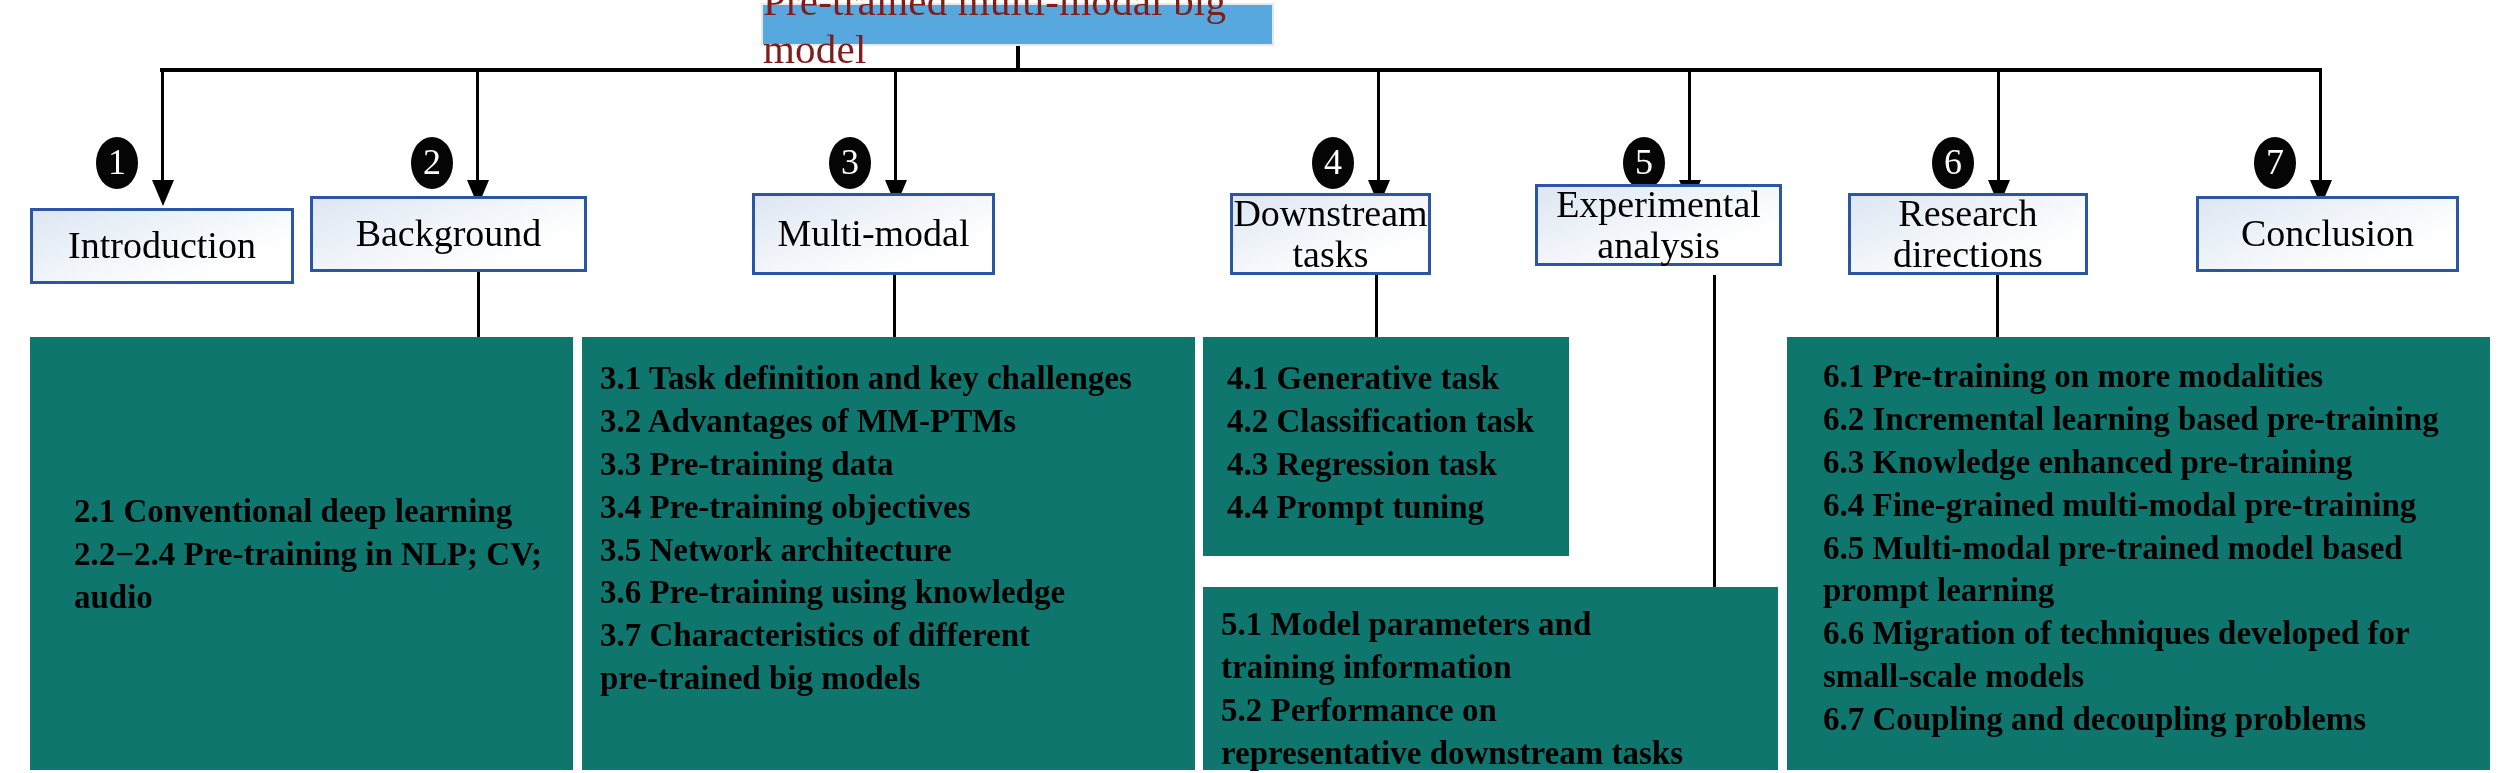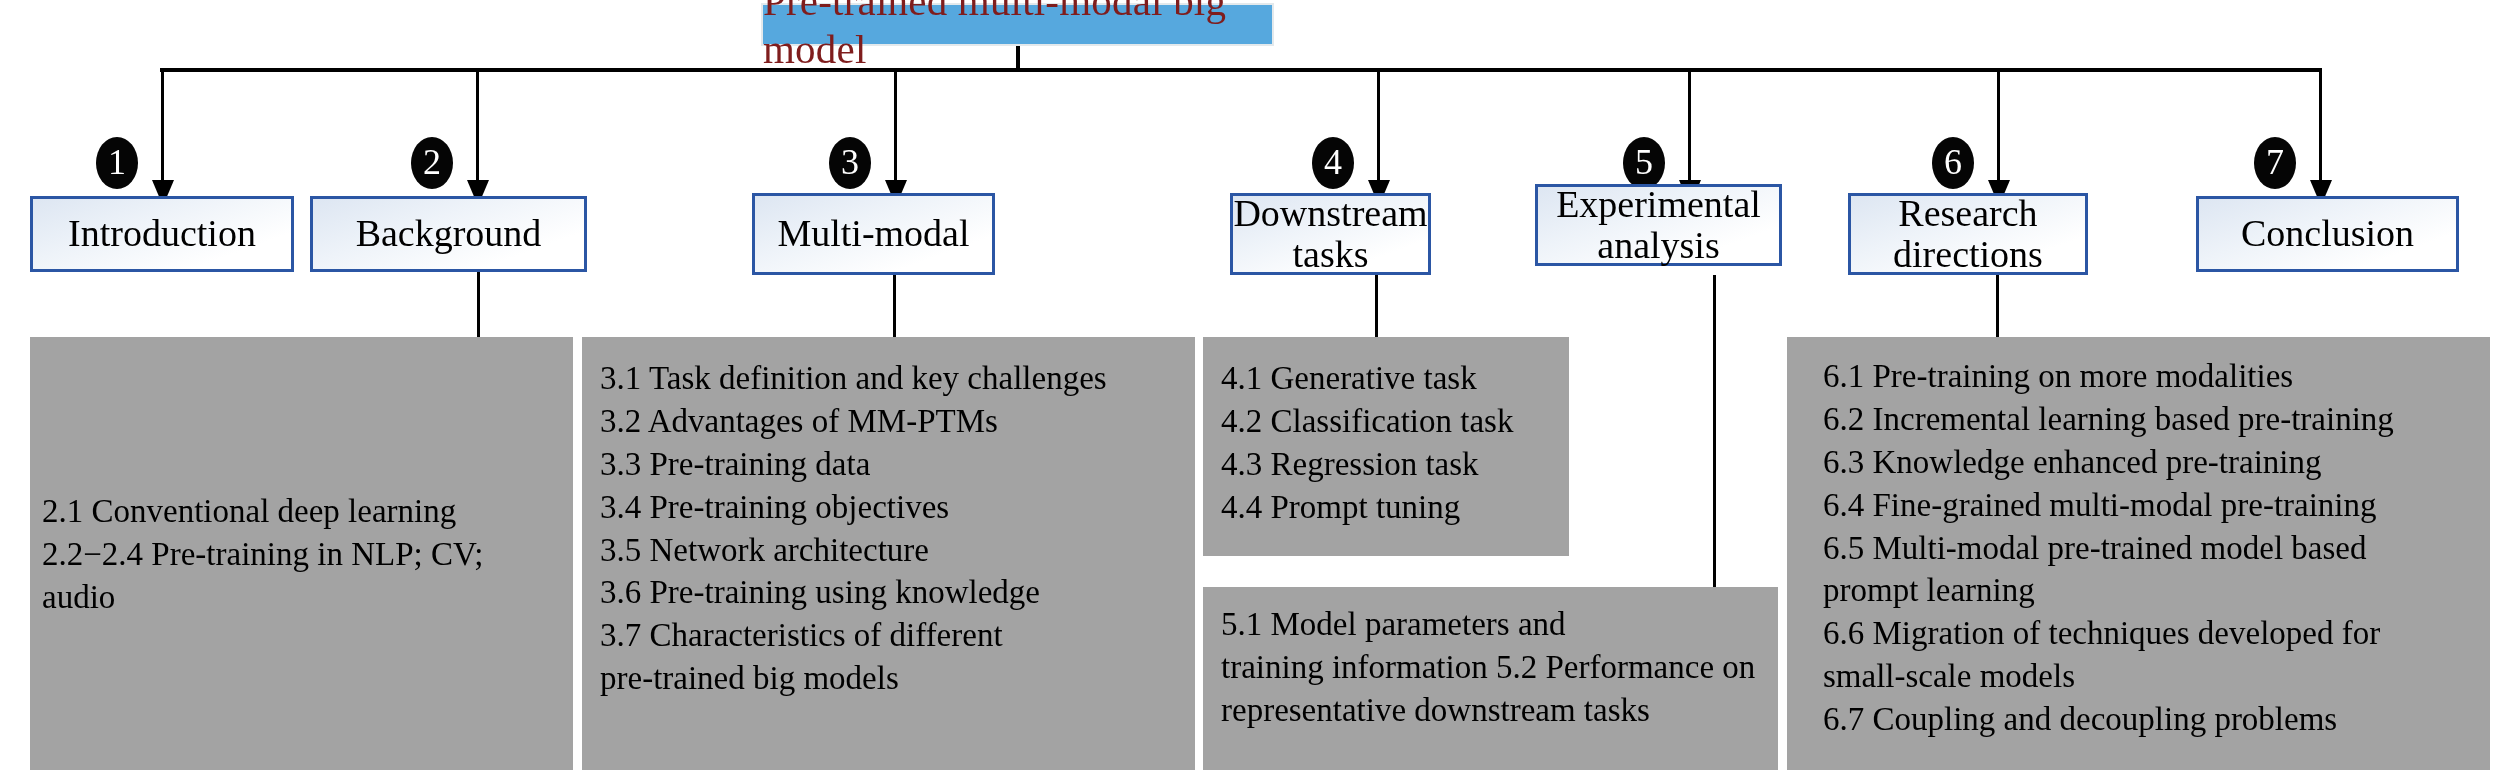--- a/index.html
+++ b/index.html
@@ -16,22 +16,22 @@
 
   
   .node{position:absolute;box-sizing:border-box;
     border:3px solid #2B56A4;
     background:linear-gradient(160deg,#dde6f2 0%,#eef3f9 38%,#ffffff 78%,#ffffff 100%);
     display:flex;align-items:center;justify-content:center;text-align:center;
     font-size:38px;line-height:1.08;color:#000;}
   .node span{display:block;padding:0 6px;}
 
   
-  .panel{position:absolute;box-sizing:border-box;background:#a3a3a3;
-    font-size:33px;line-height:1.30;color:#000;padding:10px 14px 8px 16px;}
+  .panel{position:absolute;box-sizing:border-box;background:#0f766e;
+    font-size:33px;line-height:1.30;color:#000;padding:10px 14px 8px 16px;font-weight:bold;}
   .panel .ln{white-space:pre;}
   .panel.pad-mid{display:flex;flex-direction:column;justify-content:center;}
 
   
   .hline{position:absolute;background:#000;height:4px;}
   .vline{position:absolute;background:#000;width:4px;}
   .vline.thin{width:3px;}
 
   
   .arrow{position:absolute;width:0;height:0;
@@ -92,21 +92,21 @@
   <div class="badge" style="left:1623px;top:137px;">
     <span>5</span>
     </div>
   <div class="badge" style="left:1932px;top:137px;">
     <span>6</span>
     </div>
   <div class="badge" style="left:2254px;top:137px;">
     <span>7</span>
     </div>
 
-  <div class="node" style="left:30px;top:196px;width:264px;height:76px;">
+  <div class="node" style="left:30px;top:208px;width:264px;height:76px;">
     <span>Introduction</span>
   </div>
 
   <div class="node" style="left:310px;top:196px;width:277px;height:76px;">
     <span>Background</span>
   </div>
 
   <div class="node" style="left:752px;top:193px;width:243px;height:82px;">
     <span>
       <span>Multi-modal</span>
@@ -137,38 +137,38 @@
   <div class="node" style="left:2196px;top:196px;width:263px;height:76px;">
     <span>Conclusion</span>
   </div>
 
   <div class="vline thin" style="left:477px;top:272px;height:65px;"></div>
   <div class="vline thin" style="left:893px;top:275px;height:62px;"></div>
   <div class="vline thin" style="left:1375px;top:275px;height:62px;"></div>
   <div class="vline thin" style="left:1713px;top:275px;height:315px;"></div>
   <div class="vline thin" style="left:1996px;top:275px;height:62px;"></div>
 
-  <div class="panel pad-mid" style="left:30px;top:337px;width:543px;height:433px;padding-left:12px;">
+  <div class="panel pad-mid" style="left:30px;top:337px;width:543px;height:433px;padding-left:44px;">
     <span class="ln">2.1 Conventional deep learning</span>
     <span class="ln">2.2−2.4 Pre-training in NLP; CV;</span>
     <span class="ln">audio</span>
   </div>
 
   <div class="panel" style="left:582px;top:337px;width:613px;height:433px;padding-top:20px;padding-left:18px;">
     <span class="ln">3.1 Task definition and key challenges</span>
     <span class="ln">3.2 Advantages of MM-PTMs</span>
     <span class="ln">3.3 Pre-training data</span>
     <span class="ln">3.4 Pre-training objectives</span>
     <span class="ln">3.5 Network architecture</span>
     <span class="ln">3.6 Pre-training using knowledge</span>
     <span class="ln">3.7 Characteristics of different</span>
     <span class="ln">pre-trained big models</span>
   </div>
 
-  <div class="panel" style="left:1203px;top:337px;width:366px;height:219px;padding-top:20px;padding-left:18px;">
+  <div class="panel" style="left:1203px;top:337px;width:366px;height:219px;padding-top:20px;padding-left:24px;">
     <span class="ln">4.1 Generative task</span>
     <span class="ln">4.2 Classification task</span>
     <span class="ln">4.3 Regression task</span>
     <span class="ln">4.4 Prompt tuning</span>
   </div>
 
   <div class="panel" style="left:1203px;top:587px;width:575px;height:183px;padding-top:16px;padding-left:18px;">
     <span class="ln">5.1 Model parameters and</span>
     <span class="ln">training information</span>
     <span class="ln">5.2 Performance on</span>

